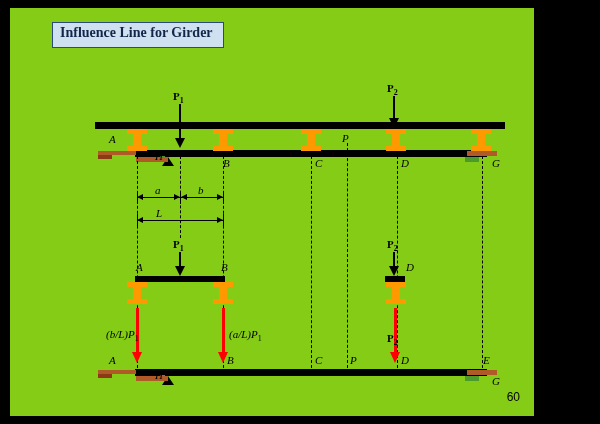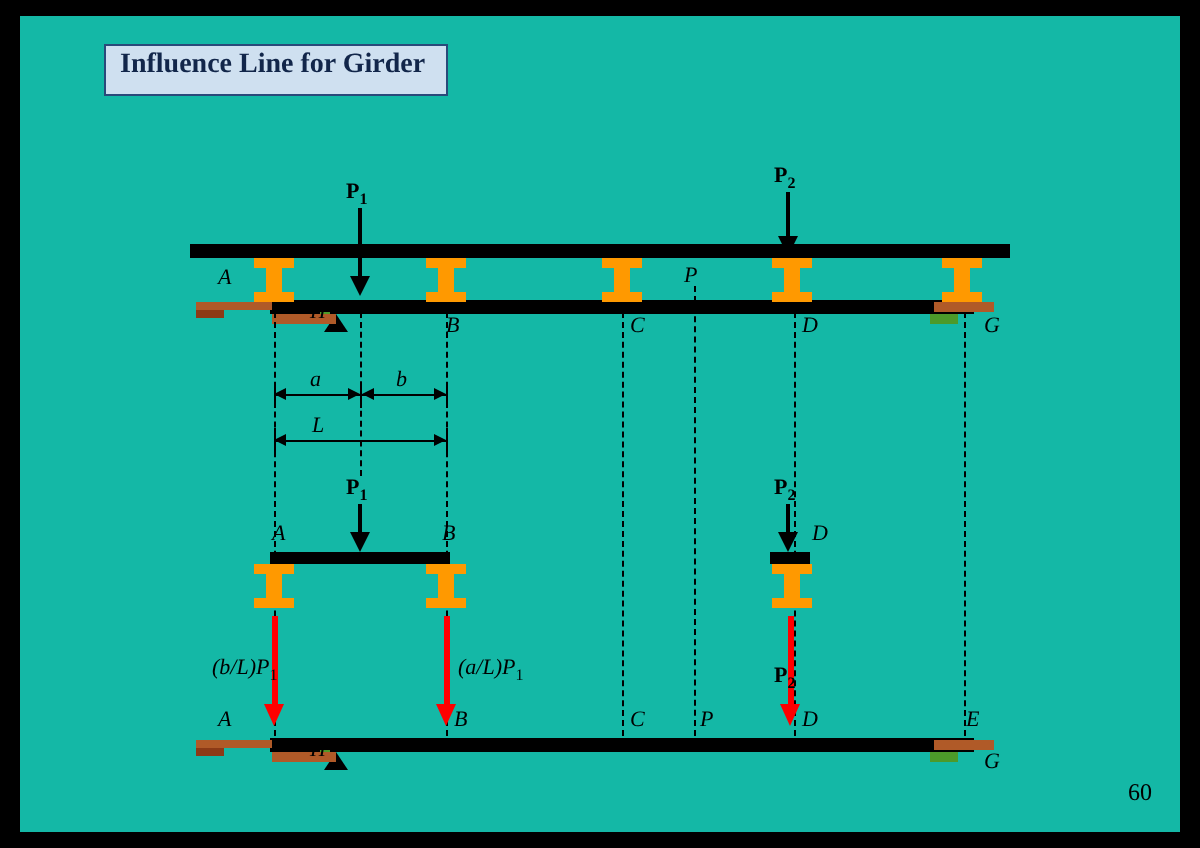--- a/index.html
+++ b/index.html
@@ -1,29 +1,29 @@
 <!DOCTYPE html>
 <html><head>
 <meta charset="utf-8">
 <style>
   html,body{margin:0;padding:0;background:#000;}
   body{width:600px;height:424px;font-family:"Liberation Serif",serif;}
-  #slide{position:absolute;left:10px;top:8px;width:580px;height:408px;background:#14b8a6;overflow:hidden;}
+  #slide{position:absolute;left:10px;top:8px;width:524px;height:408px;background:#84cc16;overflow:hidden;}
   .abs{position:absolute;}
   #title-bar{left:42px;top:14px;width:170px;height:24px;background:#cfe0f0;border:1px solid #2a4a7a;}
   #title-text{left:50px;top:17px;font-size:14px;font-weight:bold;color:#12264a;font-family:"Liberation Serif",serif;white-space:nowrap;}
   #bullet{left:62px;top:50px;font-size:12.5px;color:#000;white-space:nowrap;}
   #bullet .dot{margin-right:5px;}
   .beam{background:#000;}
   .dash{border-left:1px dashed #000;width:0;}
   .lbl{font-size:11px;font-family:"Liberation Serif",serif;font-style:italic;color:#000;white-space:nowrap;}
   .lbl-b{font-size:11px;font-family:"Liberation Serif",serif;font-weight:bold;color:#000;white-space:nowrap;}
   .lbl-n{font-size:11px;font-family:"Liberation Serif",serif;color:#000;white-space:nowrap;}
   .sub{font-size:8px;vertical-align:sub;}
-  #pagenum{right:14px;bottom:12px;font-size:12px;color:#000;font-family:Liberation Serif, serif;}
+  #pagenum{right:14px;bottom:12px;font-size:12px;color:#000;font-family:Liberation Sans, sans-serif;}
   .hatch{background:#b05a28;}
   .hatch2{background:#8c3a16;}
 </style>
 </head>
 <body>
 
 <div id="slide">
 
   <div class="abs" id="title-bar"></div>
   <div class="abs" id="title-text">Influence Line for Girder</div>

